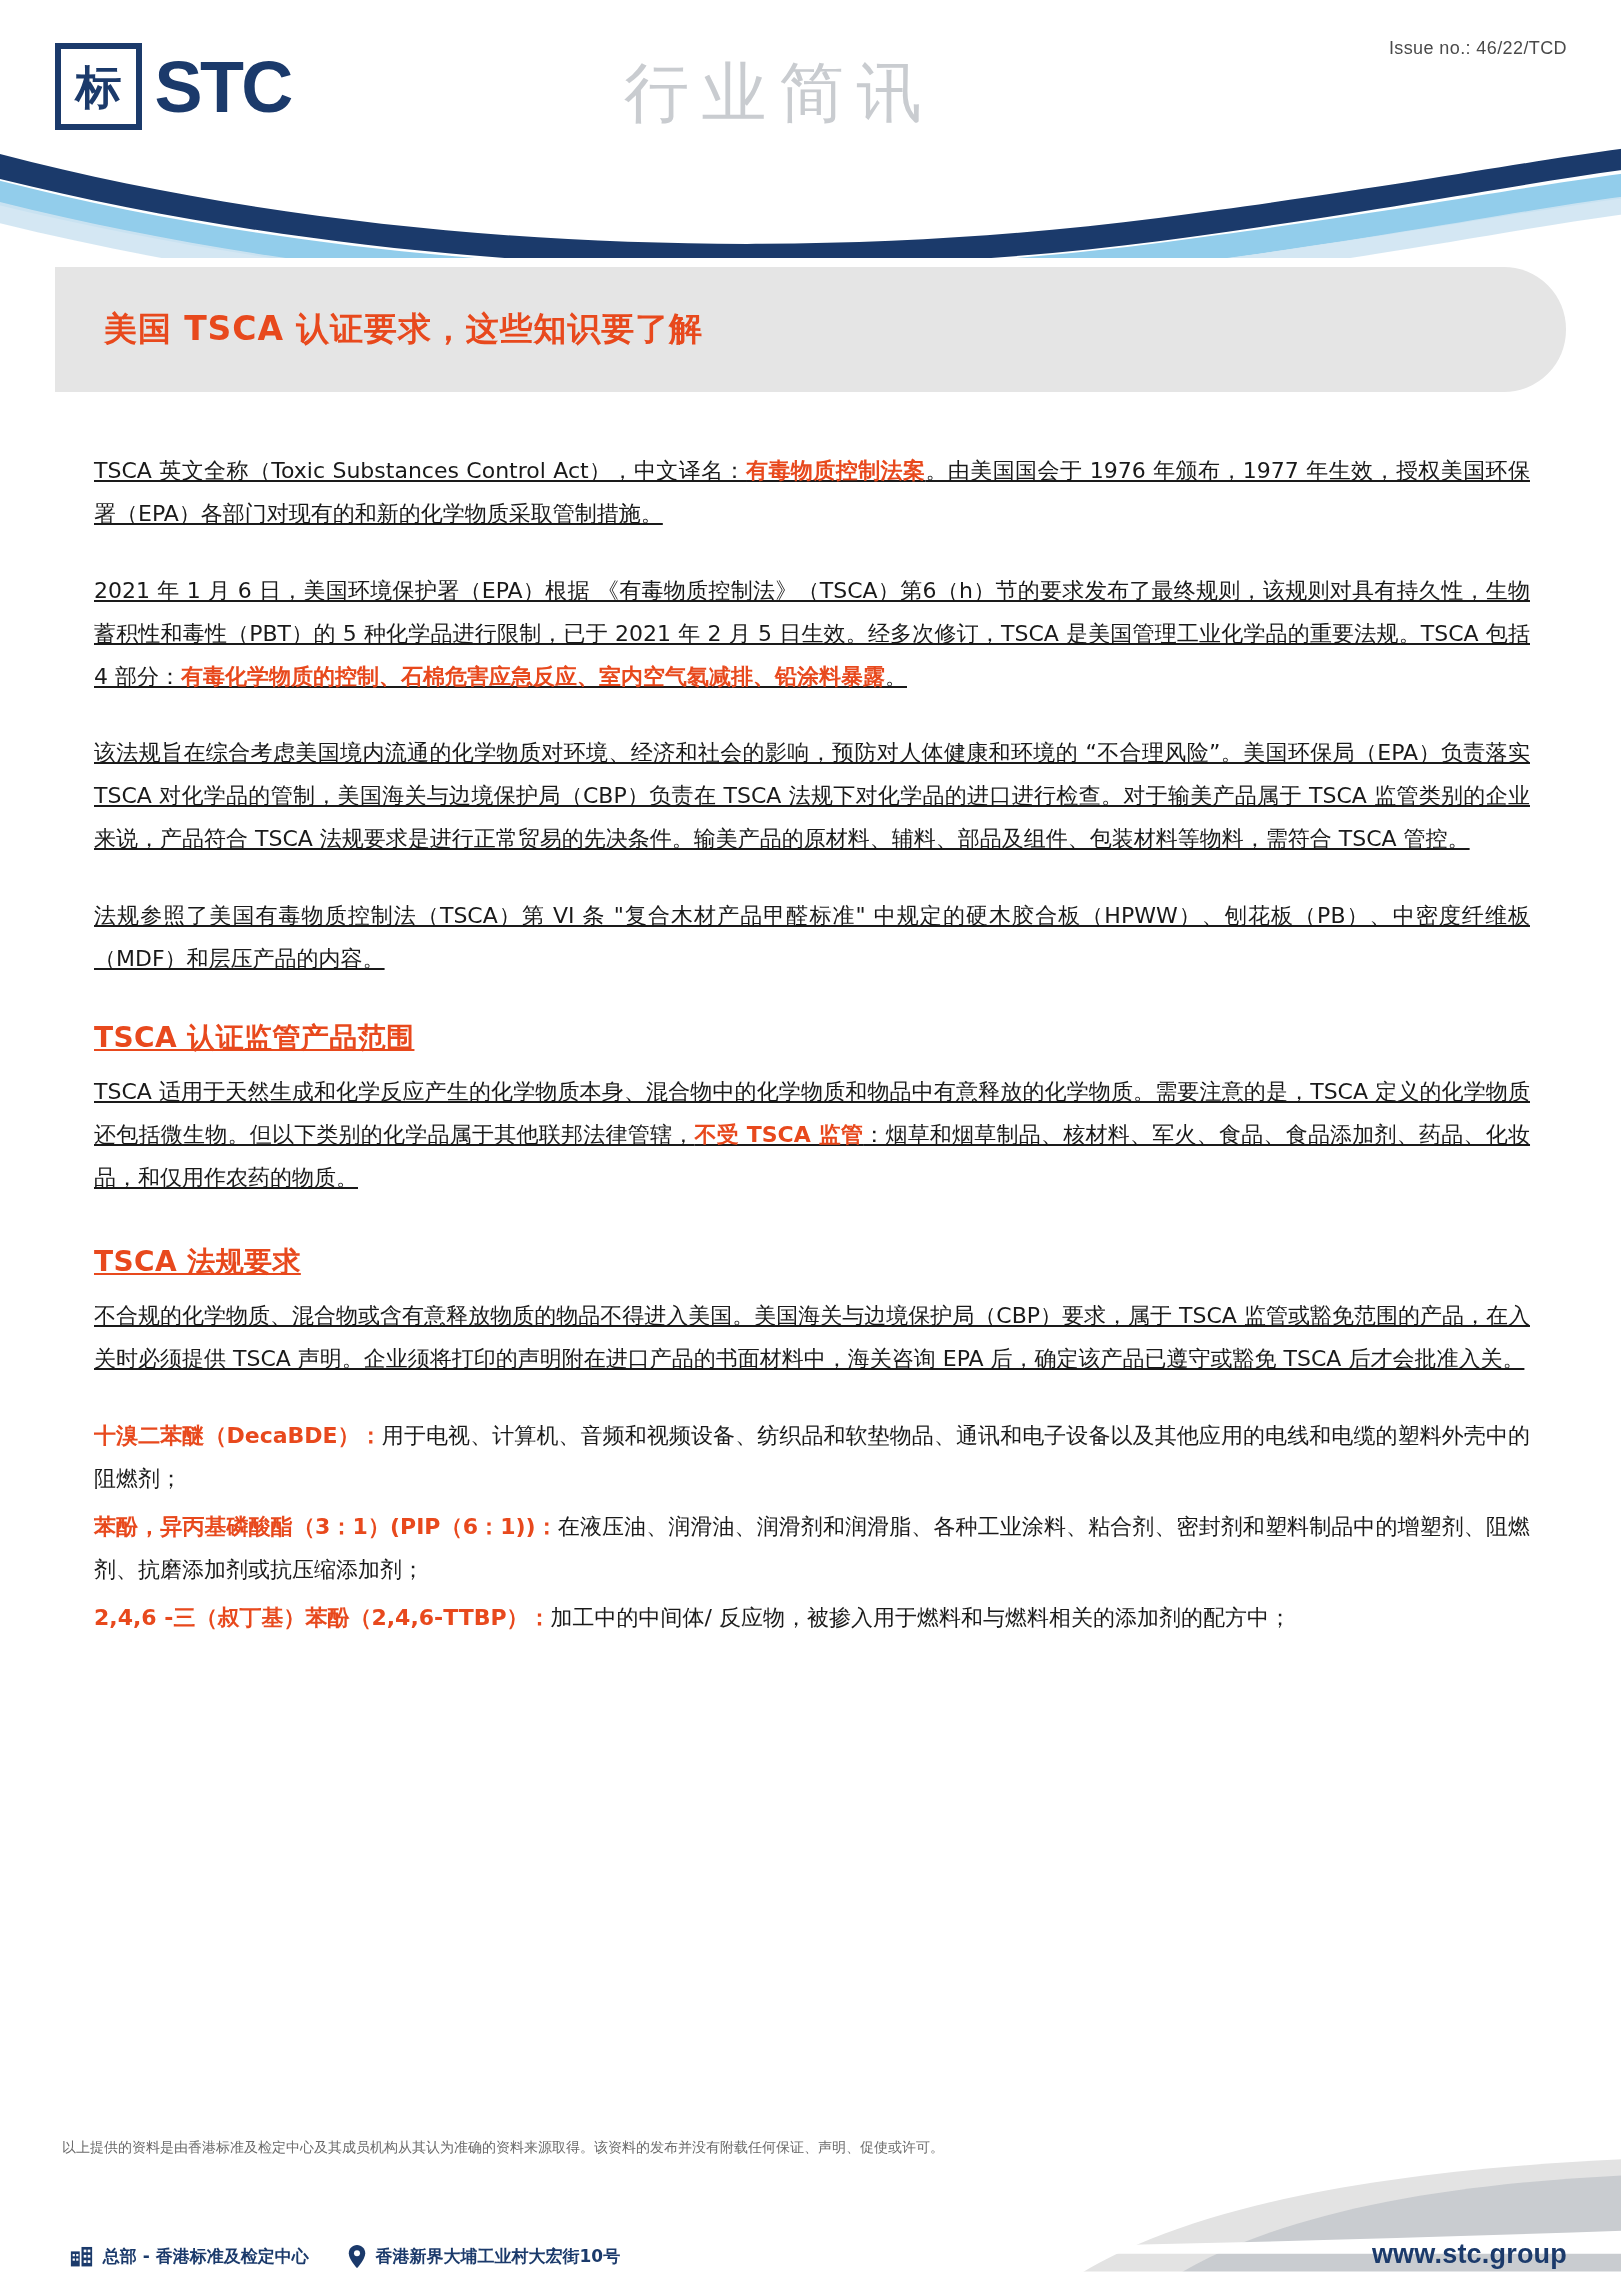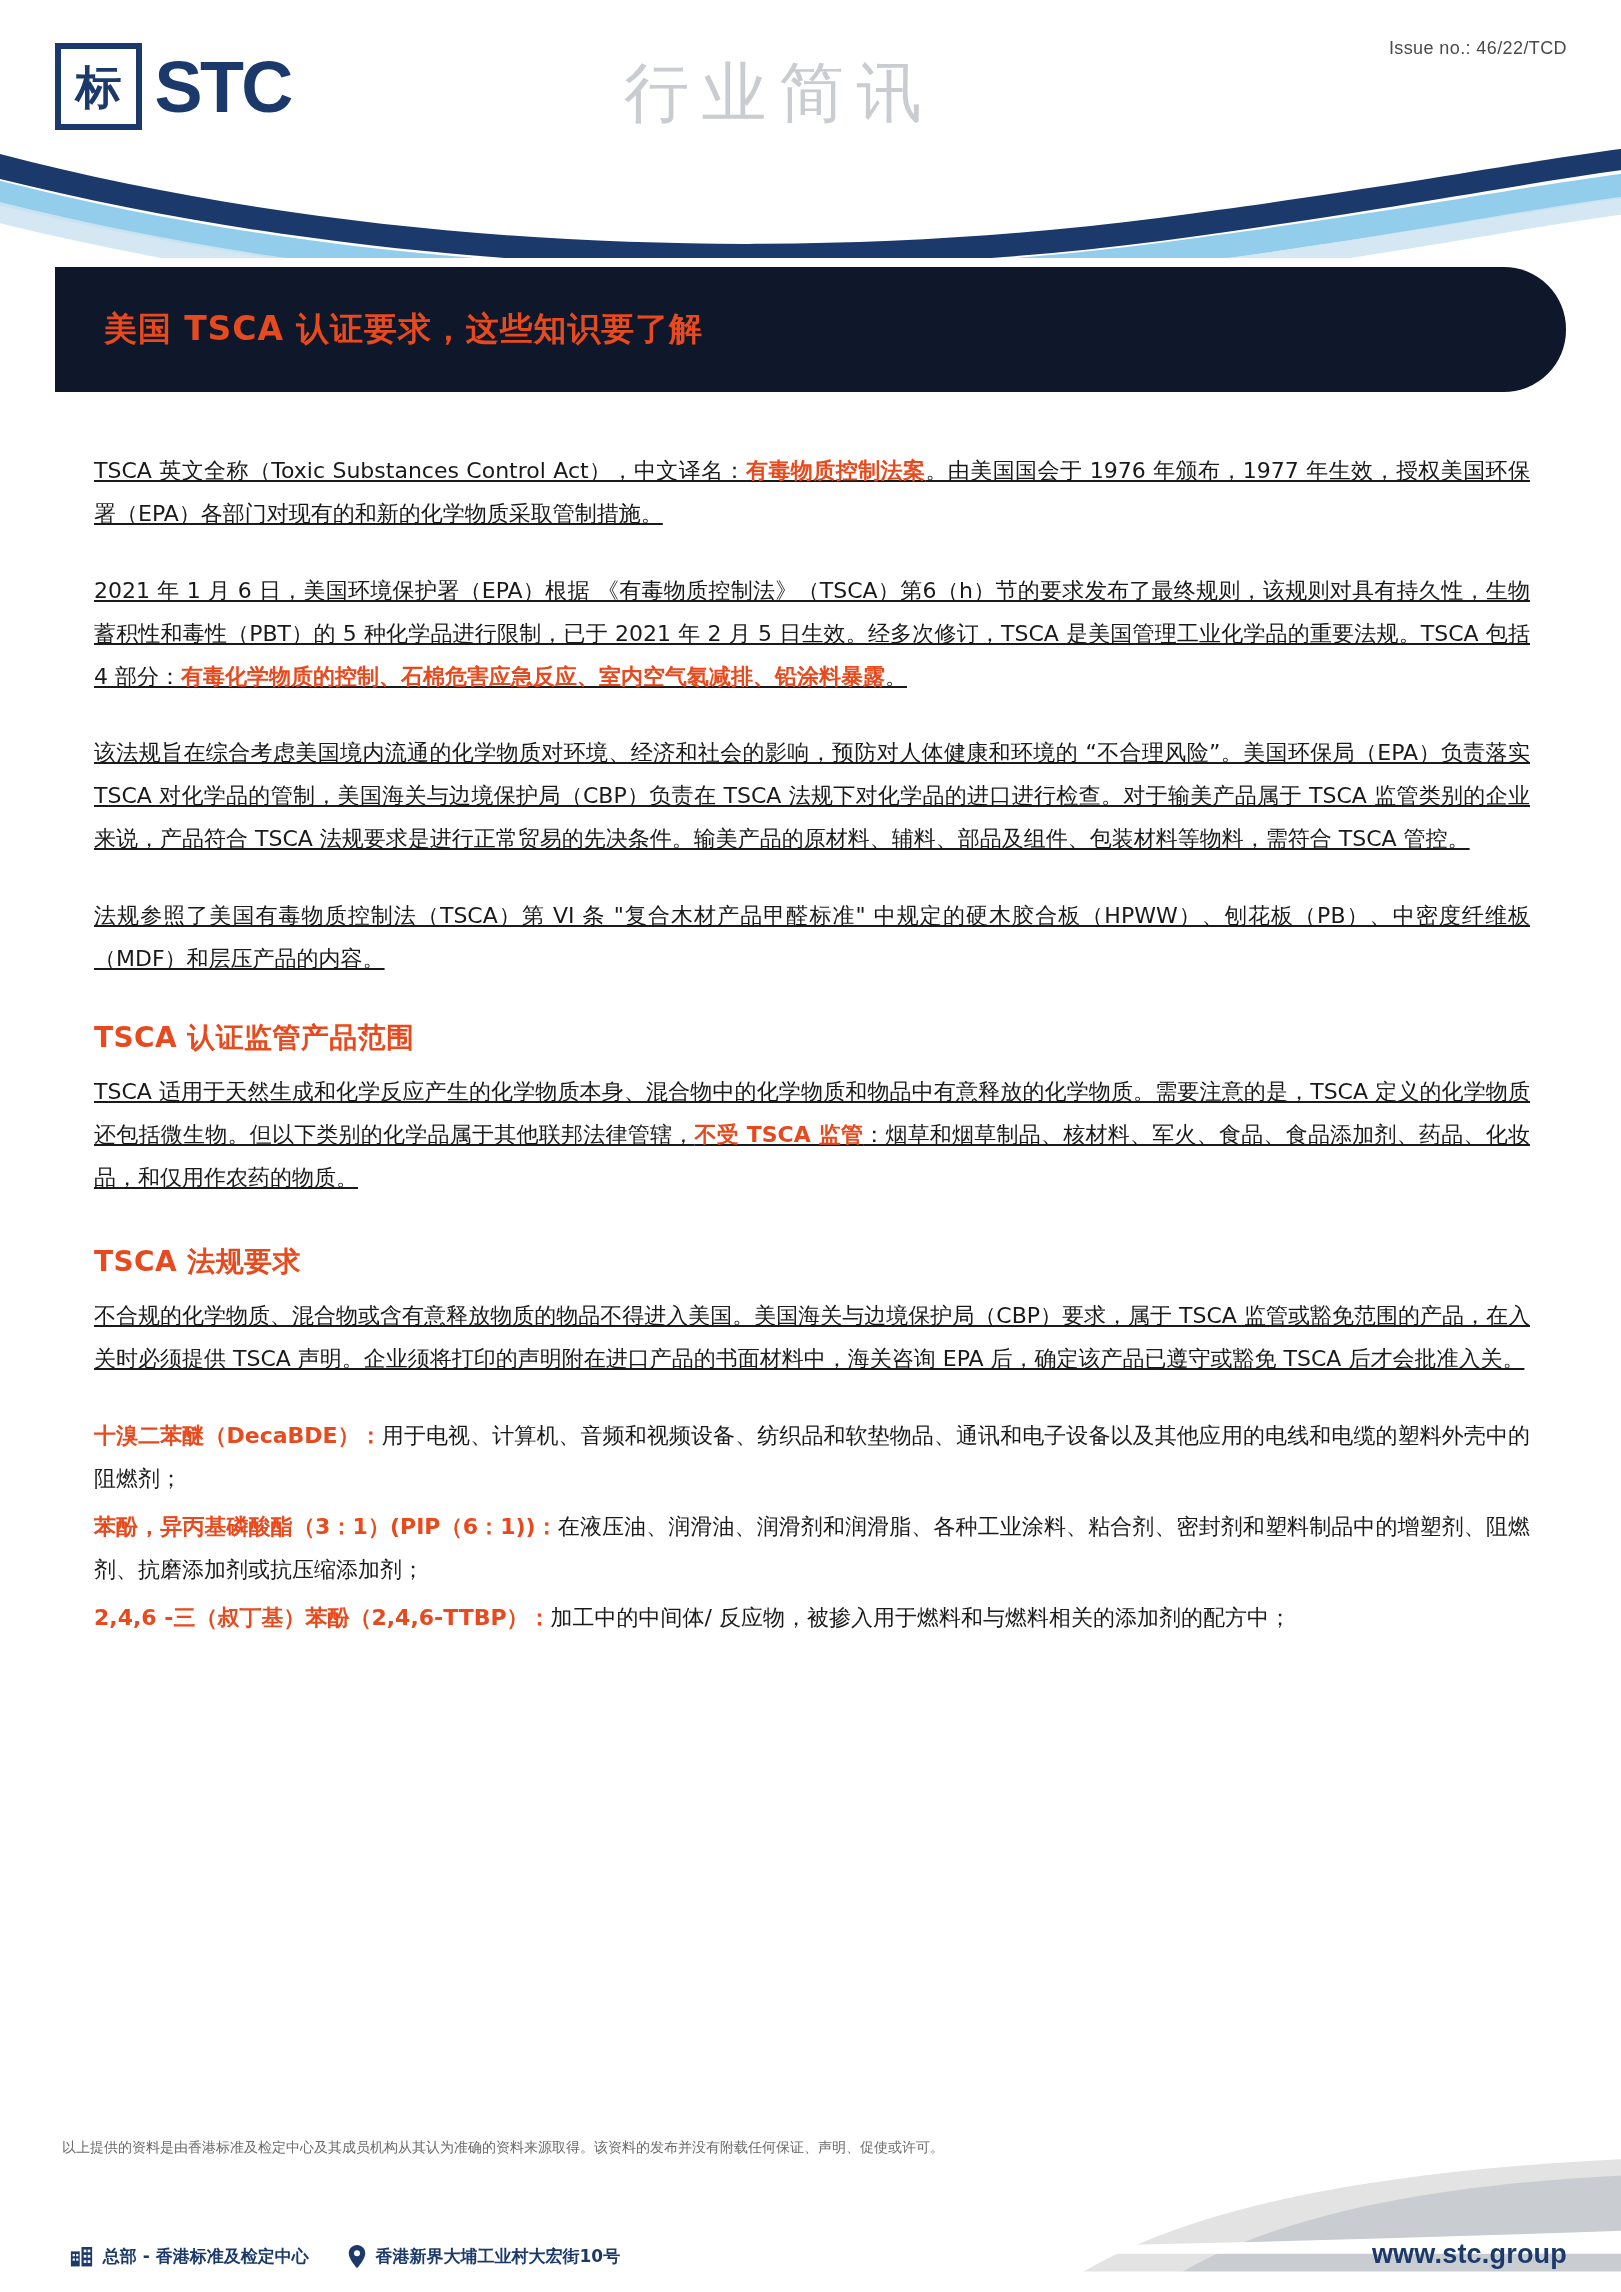--- a/index.html
+++ b/index.html
@@ -83,21 +83,21 @@
     pointer-events: none;
   }
 
   
   .title-bar {
     position: absolute;
     left: 55px;
     top: 267px;
     width: 1511px;
     height: 125px;
-    background: #0f172a;
+    background: #e5e5e5;
     border-radius: 0 62px 62px 0;
     display: flex;
     align-items: center;
   }
   .title-bar h1 {
     margin: 0;
     padding-left: 49px;
     font-size: 33px;
     font-weight: bold;
     color: #e8491d;
@@ -126,20 +126,21 @@
     color: #e8491d;
     font-weight: bold;
   }
   h2.section {
     color: #e8491d;
     font-size: 28px;
     font-weight: bold;
     margin: 36px 0 5.3px 0;
     font-family: "DejaVu Sans", sans-serif;
     letter-spacing: 0.4px;
+    text-decoration: underline;
   }
   h2.section.first { margin-top: 30px; }
   .list-item {
     margin: 0 0 5.3px 0;
   }
   .lead {
     color: #e8491d;
     font-weight: bold;
   }
 

